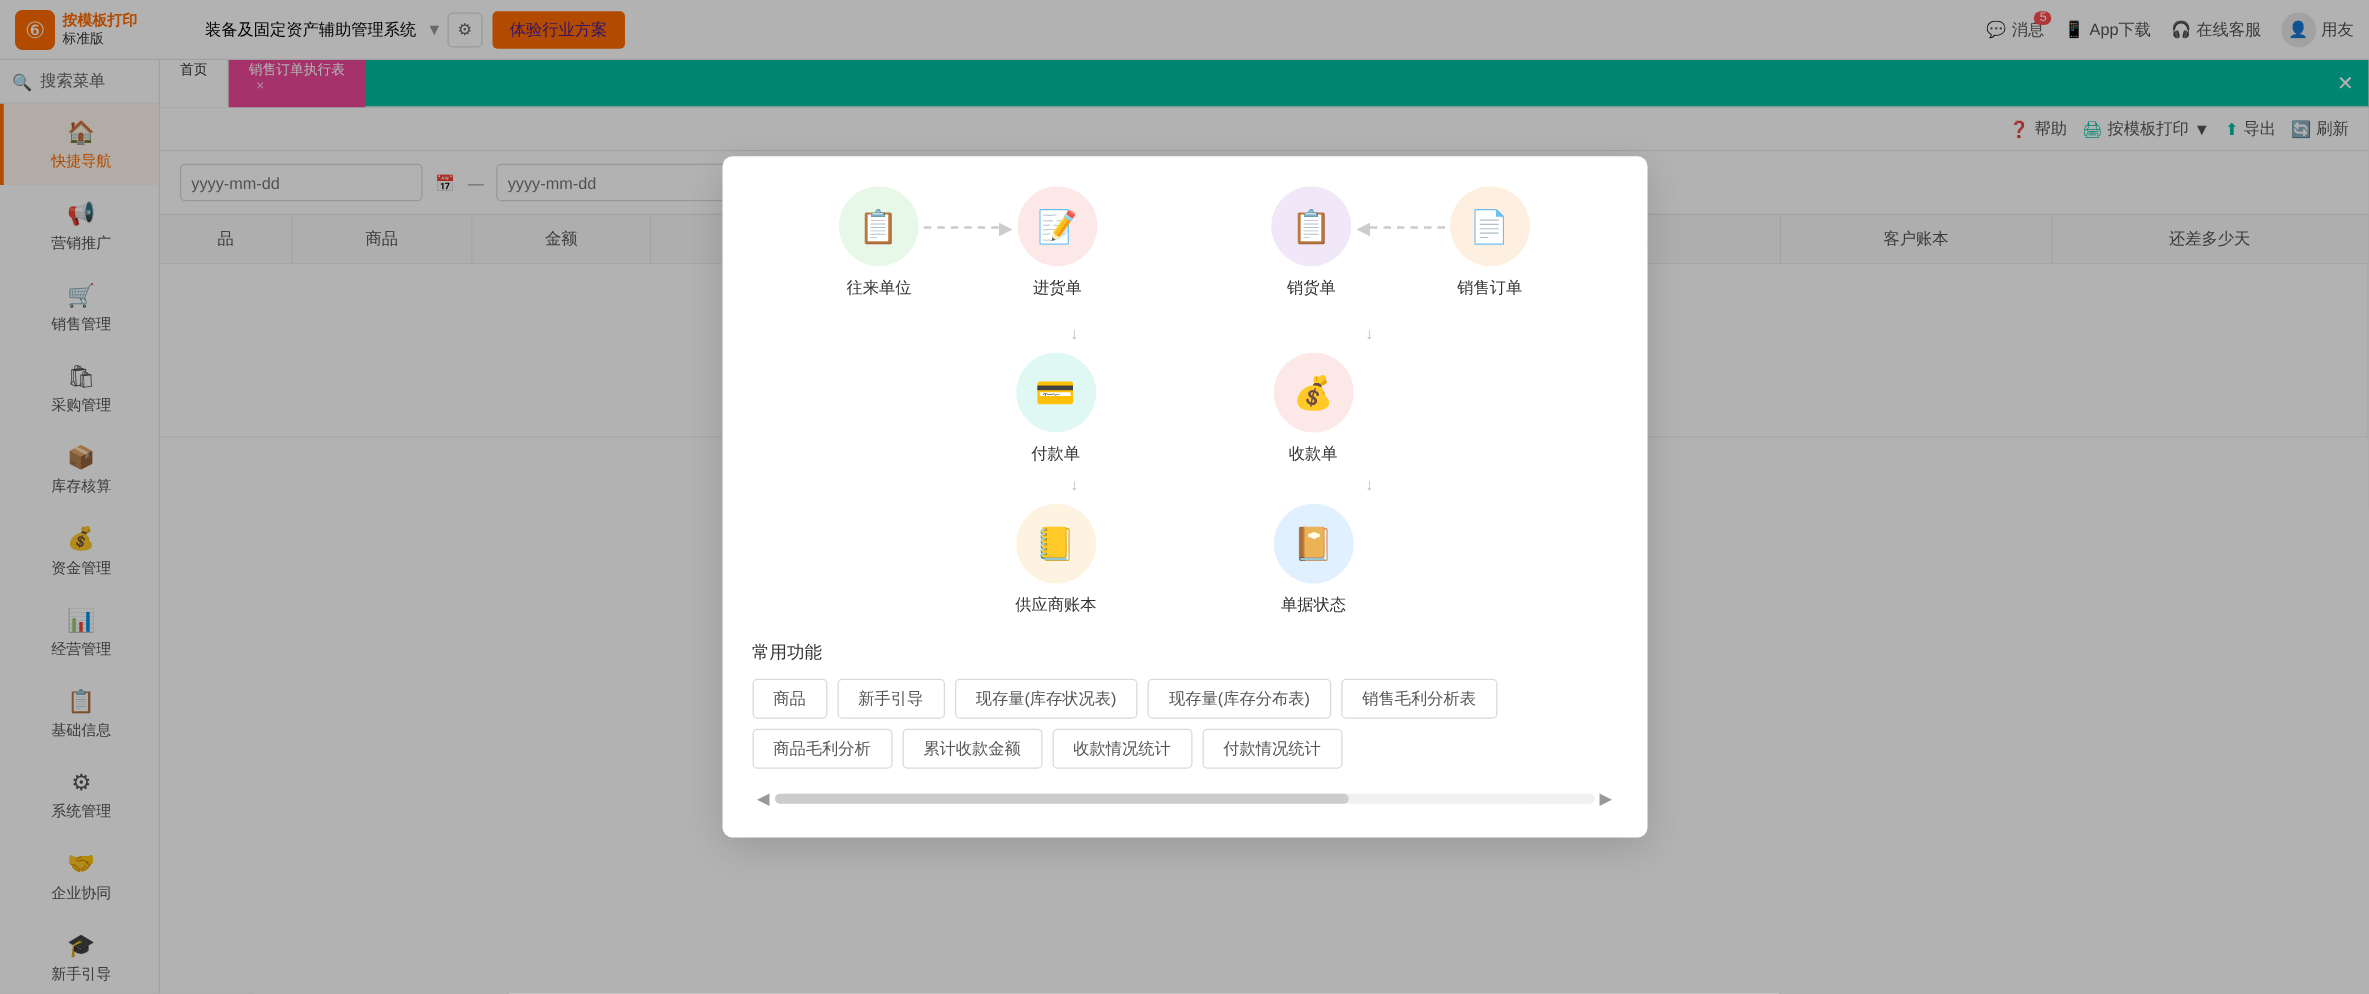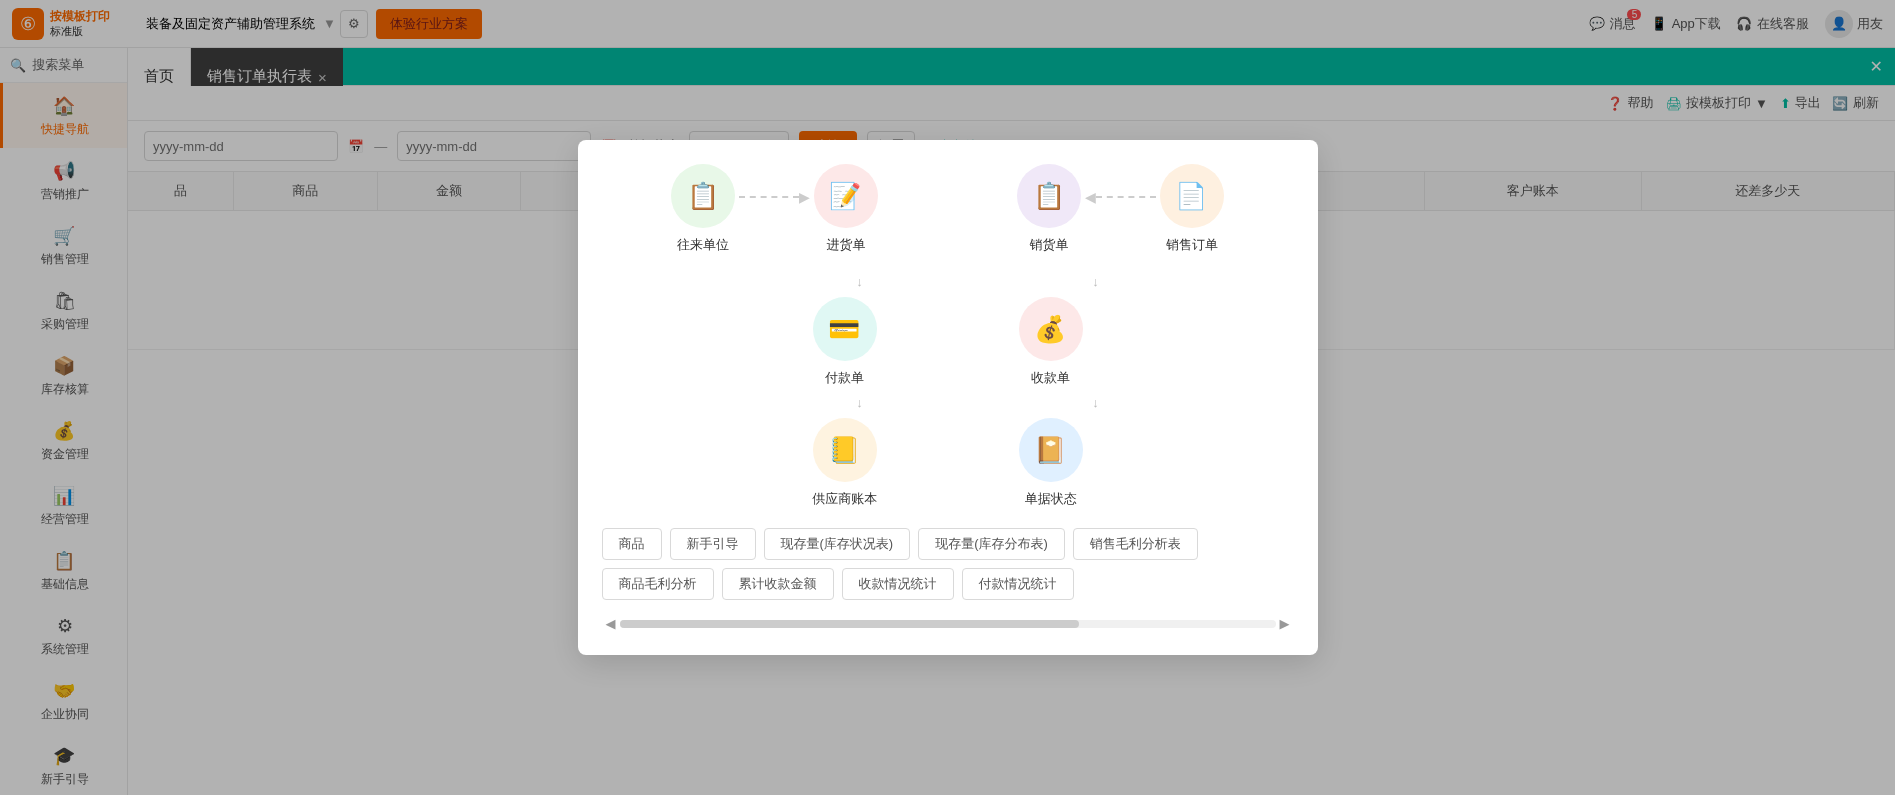--- a/index.html
+++ b/index.html
@@ -10,32 +10,32 @@
     .top-bar { display: flex; align-items: center; height: 48px; background: #fff; border-bottom: 1px solid #e8e8e8; padding: 0 12px; flex-shrink: 0; }
     .main-area { display: flex; flex: 1; overflow: hidden; }
     .sidebar { width: 128px; background: #fff; border-right: 1px solid #e8e8e8; flex-shrink: 0; display: flex; flex-direction: column; }
     .content-area { flex: 1; display: flex; flex-direction: column; background: #f0f2f5; }
 
     
     .logo-area { display: flex; align-items: center; width: 128px; flex-shrink: 0; }
     .logo-icon { width: 32px; height: 32px; background: #ff6b00; border-radius: 6px; display: flex; align-items: center; justify-content: center; color: white; font-size: 18px; margin-right: 6px; }
     .logo-text { font-size: 11px; color: #333; line-height: 1.3; }
     .logo-text .line1 { color: #ff6b00; font-weight: bold; font-size: 12px; }
-    .system-title { display: flex; align-items: center; gap: 8px; margin-left: 6px; text-align: right; }
+    .system-title { display: flex; align-items: center; gap: 8px; margin-left: 24px; text-align: right; }
     .title-dropdown { color: #999; cursor: pointer; }
     .gear-btn { width: 28px; height: 28px; border: 1px solid #ddd; border-radius: 4px; display: flex; align-items: center; justify-content: center; cursor: pointer; color: #666; margin-left: 4px; }
-    .experience-btn { background: #ff6b00; color: #7f1d1d; border: none; border-radius: 4px; padding: 6px 14px; cursor: pointer; font-size: 13px; margin-left: 8px; }
+    .experience-btn { background: #ff6b00; color: #4c1d95; border: none; border-radius: 4px; padding: 6px 14px; cursor: pointer; font-size: 13px; margin-left: 8px; }
     .top-right { margin-left: auto; display: flex; align-items: center; gap: 16px; }
     .top-right-item { display: flex; align-items: center; gap: 4px; color: #555; cursor: pointer; font-size: 13px; position: relative; }
     .badge { background: #ff4d4f; color: white; border-radius: 8px; padding: 0 4px; font-size: 10px; position: absolute; top: -6px; right: -6px; min-width: 14px; text-align: center; }
     .avatar { width: 28px; height: 28px; border-radius: 50%; background: #e8e8e8; display: flex; align-items: center; justify-content: center; color: #999; }
 
     
     .tab-bar { display: flex; align-items: center; background: #fff; border-bottom: 1px solid #e8e8e8; height: 38px; padding: 0; }
-    .tab-item { padding: 0 16px; height: 38px; display: flex; align-items: flex-end; cursor: pointer; font-size: 15px; color: #555; border-right: 1px solid #e8e8e8; }
+    .tab-item { padding: 0 16px; height: 38px; display: flex; align-items: flex-start; cursor: pointer; font-size: 11px; color: #555; border-right: 1px solid #e8e8e8; }
     .tab-item.active { background: #00bfa5; color: white; }
     .tab-close { margin-left: 6px; color: inherit; opacity: 0.7; cursor: pointer; }
     .tab-bar-close { margin-left: auto; padding: 0 12px; cursor: pointer; color: #999; font-size: 16px; }
 
     
     .sidebar-search { display: flex; align-items: center; gap: 6px; padding: 8px 10px; color: #666; cursor: pointer; font-size: 13px; border-bottom: 1px solid #f0f0f0; }
     .sidebar-item { display: flex; flex-direction: column; align-items: center; padding: 12px 0 10px; cursor: pointer; color: #555; font-size: 12px; gap: 4px; border-left: 3px solid transparent; }
     .sidebar-item.active { background: #fff7f0; color: #ff6b00; border-left-color: #ff6b00; }
     .sidebar-icon { font-size: 18px; }
 
@@ -178,21 +178,21 @@
         <span>新手引导</span>
       </div>
     </div>
 
     <div class="content-area">
 
       <div class="tab-bar" style="background:#00bfa5;">
         <div class="tab-item" style="background:#fff; color:#333; border-right:1px solid #e8e8e8;">
           <span>首页</span>
         </div>
-        <div class="tab-item active" style="background:#404040; color:white; border-right:none;">
+        <div class="tab-item active" style="background:#ec4899; color:white; border-right:none;flex-direction:column;">
           <span>销售订单执行表</span>
           <span class="tab-close">×</span>
         </div>
         <div class="tab-bar-close" style="color:white;">✕</div>
       </div>
 
       <div class="content-header">
         <div class="header-action">
           <span class="icon">❓</span>
           <span>帮助</span>
@@ -339,20 +339,21 @@
         <div class="flow-node">
           <div class="flow-circle circle-blue" style="background:#e0f0ff;">
             <span style="font-size:26px; color:#2196F3;">📔</span>
           </div>
           <div class="flow-label">单据状态</div>
         </div>
       </div>
     </div>
 
     <div class="common-func">
+      <div class="common-func-title">常用功能</div>
       <div class="func-buttons">
         <button class="func-btn">商品</button>
         <button class="func-btn">新手引导</button>
         <button class="func-btn">现存量(库存状况表)</button>
         <button class="func-btn">现存量(库存分布表)</button>
         <button class="func-btn">销售毛利分析表</button>
         <button class="func-btn">商品毛利分析</button>
         <button class="func-btn">累计收款金额</button>
         <button class="func-btn">收款情况统计</button>
         <button class="func-btn">付款情况统计</button>

